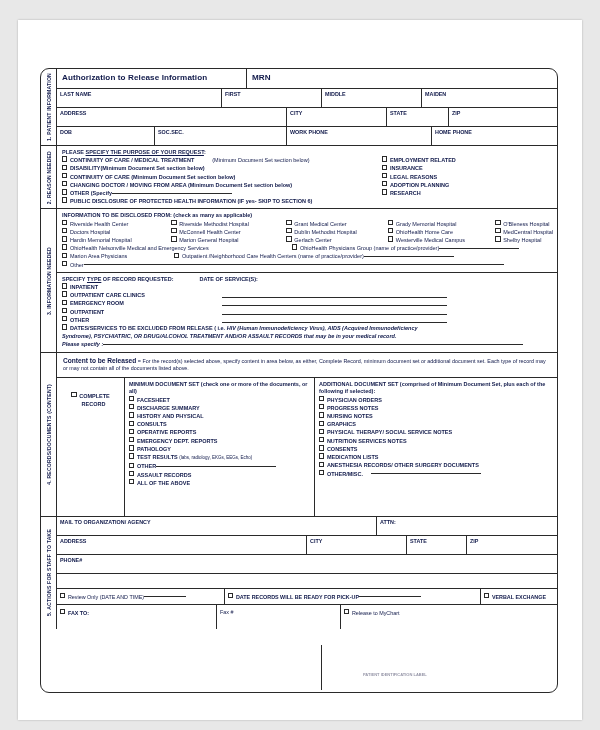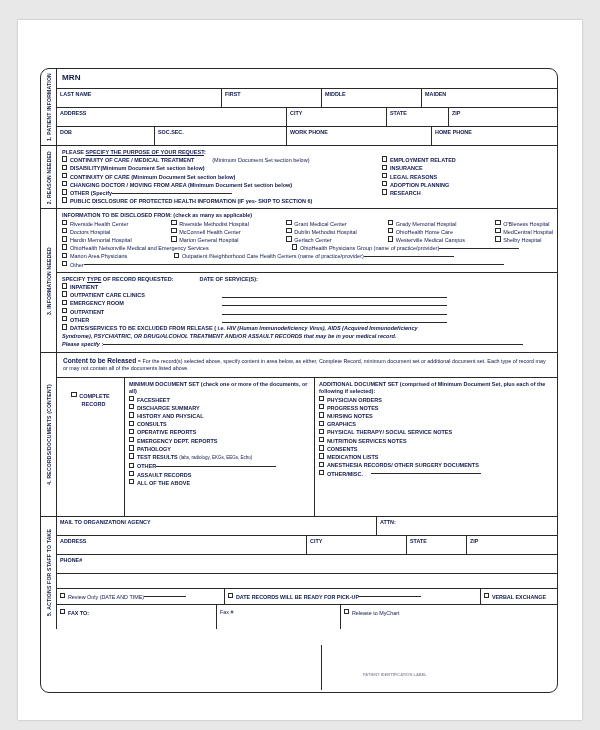--- a/index.html
+++ b/index.html
@@ -35,20 +35,21 @@
 
 <div class="page">
   <div class="form">
 
     <div class="sec">
       <div class="side">
         <span>1. PATIENT INFORMATION</span>
       </div>
       <div class="body">
         <div class="row" style="height:19px;">
+          <div class="cell title" style="width:190px;">Authorization to Release Information</div>
           <div class="cell title">MRN</div>
         </div>
         <div class="row h18">
           <div class="cell" style="width:165px;">LAST NAME</div>
           <div class="cell" style="width:100px;">FIRST</div>
           <div class="cell" style="width:100px;">MIDDLE</div>
           <div class="cell">MAIDEN</div>
         </div>
         <div class="row h18">
           <div class="cell" style="width:230px;">ADDRESS</div>

